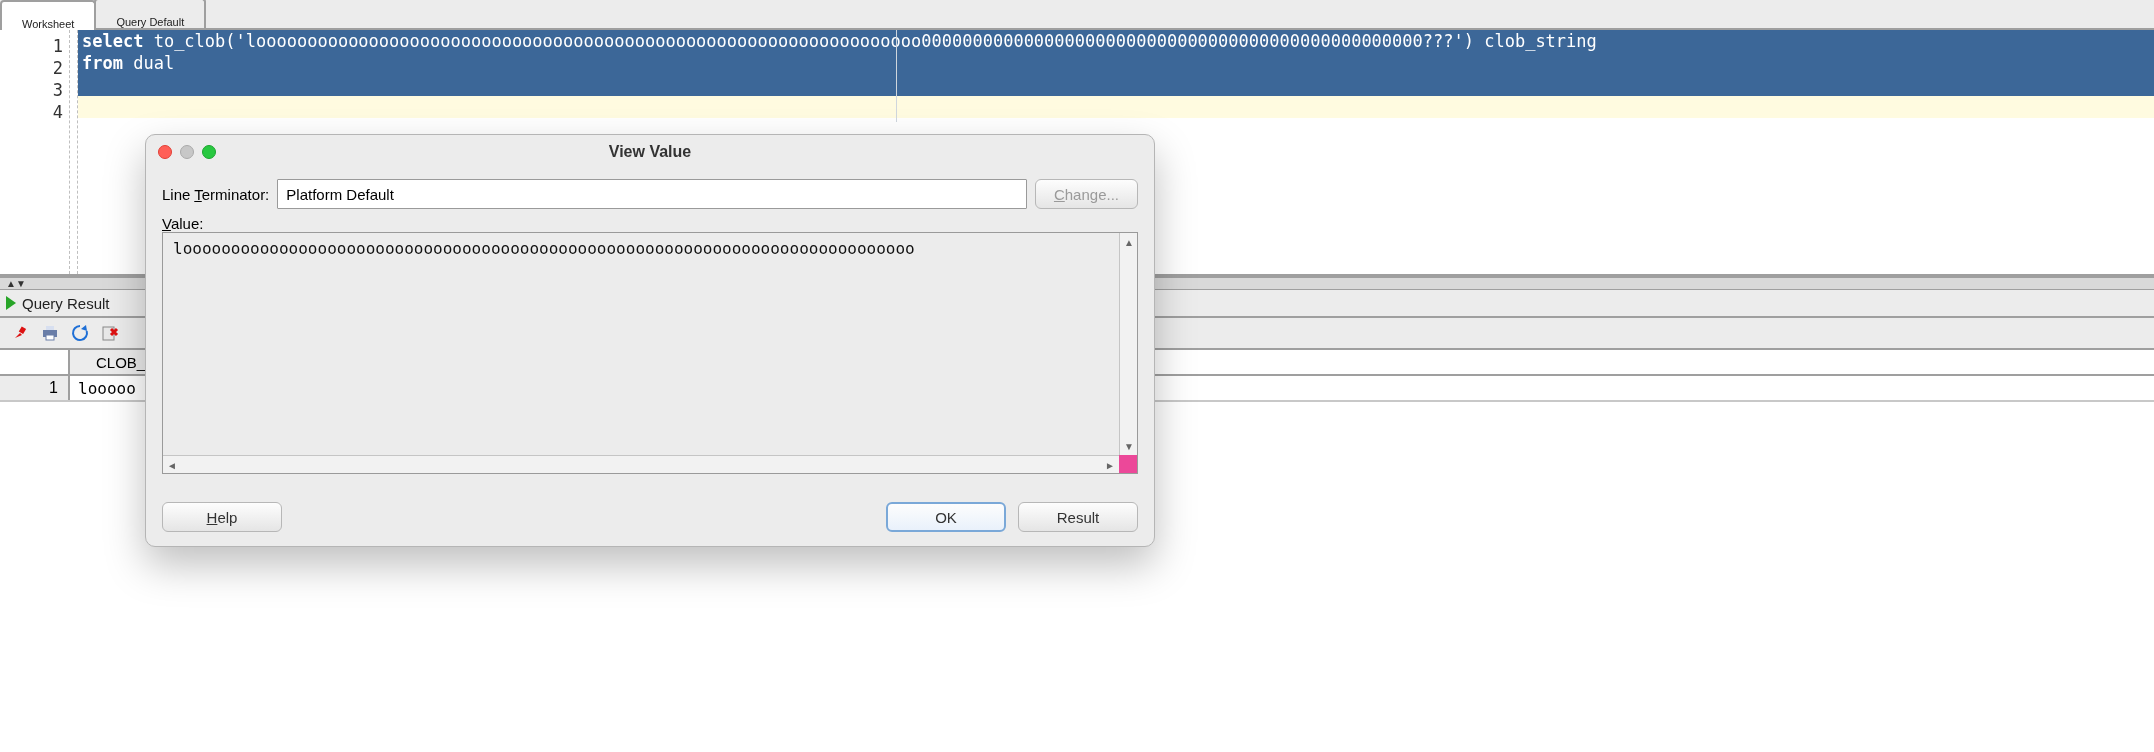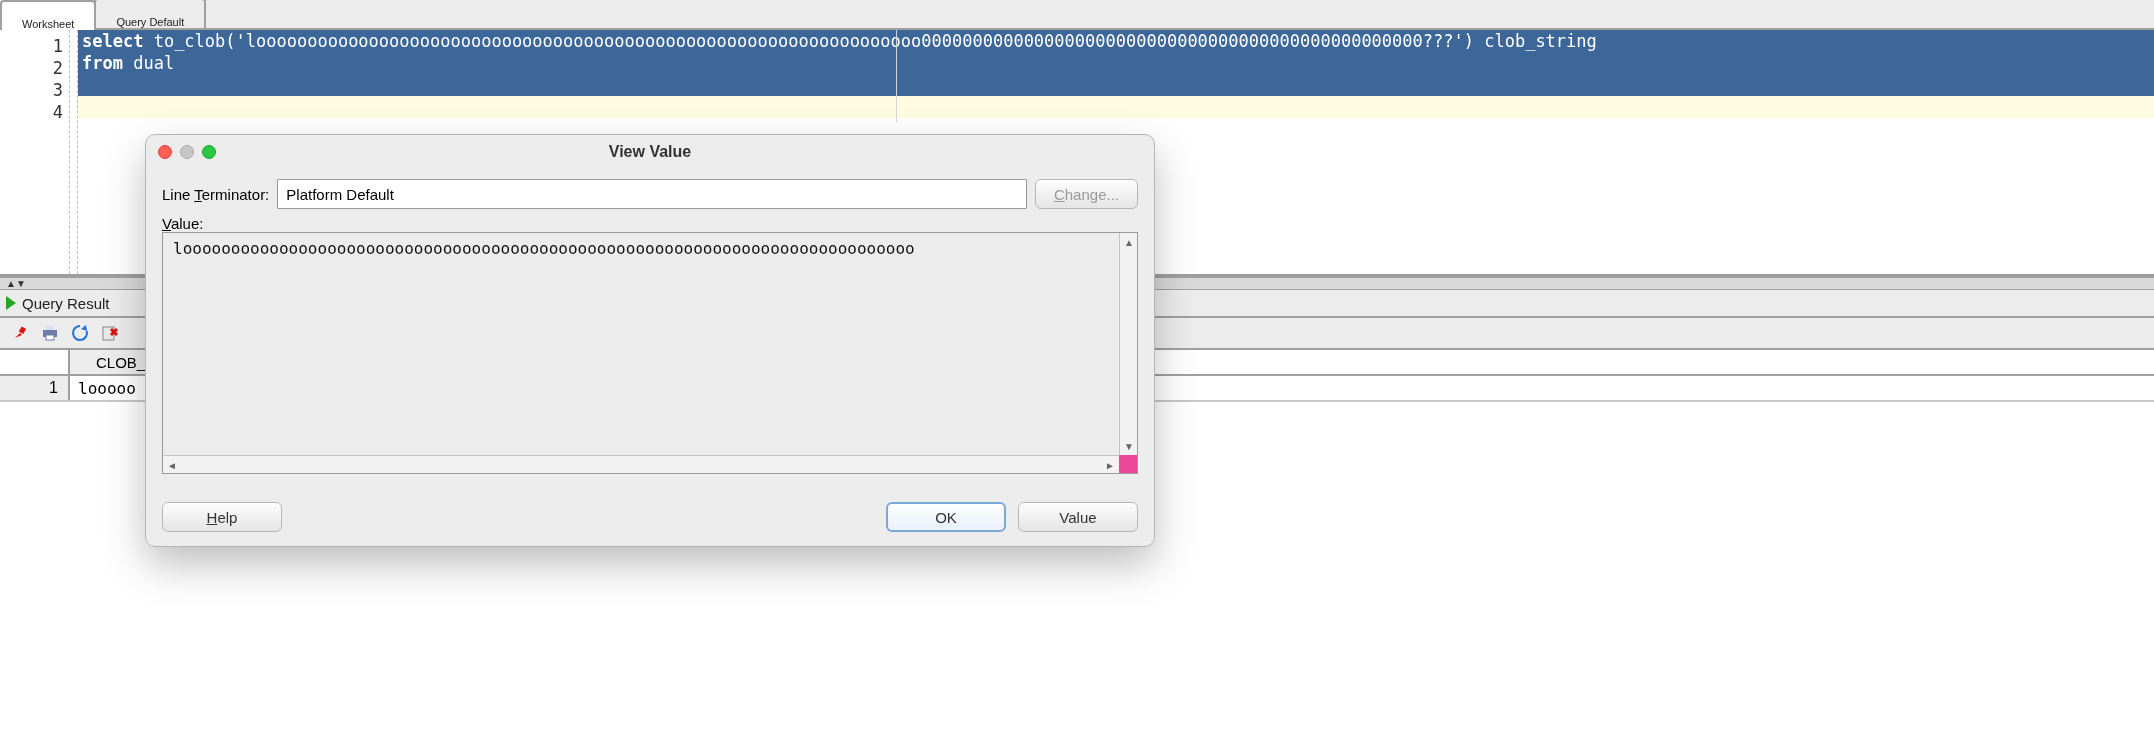--- a/index.html
+++ b/index.html
@@ -172,17 +172,17 @@
       <div class="hscroll">
         <div class="arrow left">◄</div>
         <div class="arrow right">►</div>
       </div>
     </div>
   </div>
   <div class="dlg-footer">
     <button class="btn"><span class="u">H</span><span>elp</span></button>
     <span class="spacer"></span>
     <button class="btn default" style="margin-right:12px">OK</button>
-    <button class="btn">Value</button>
+    <button class="btn">Result</button>
   </div>
 </div>
 
 </div>
 
 </body></html>

